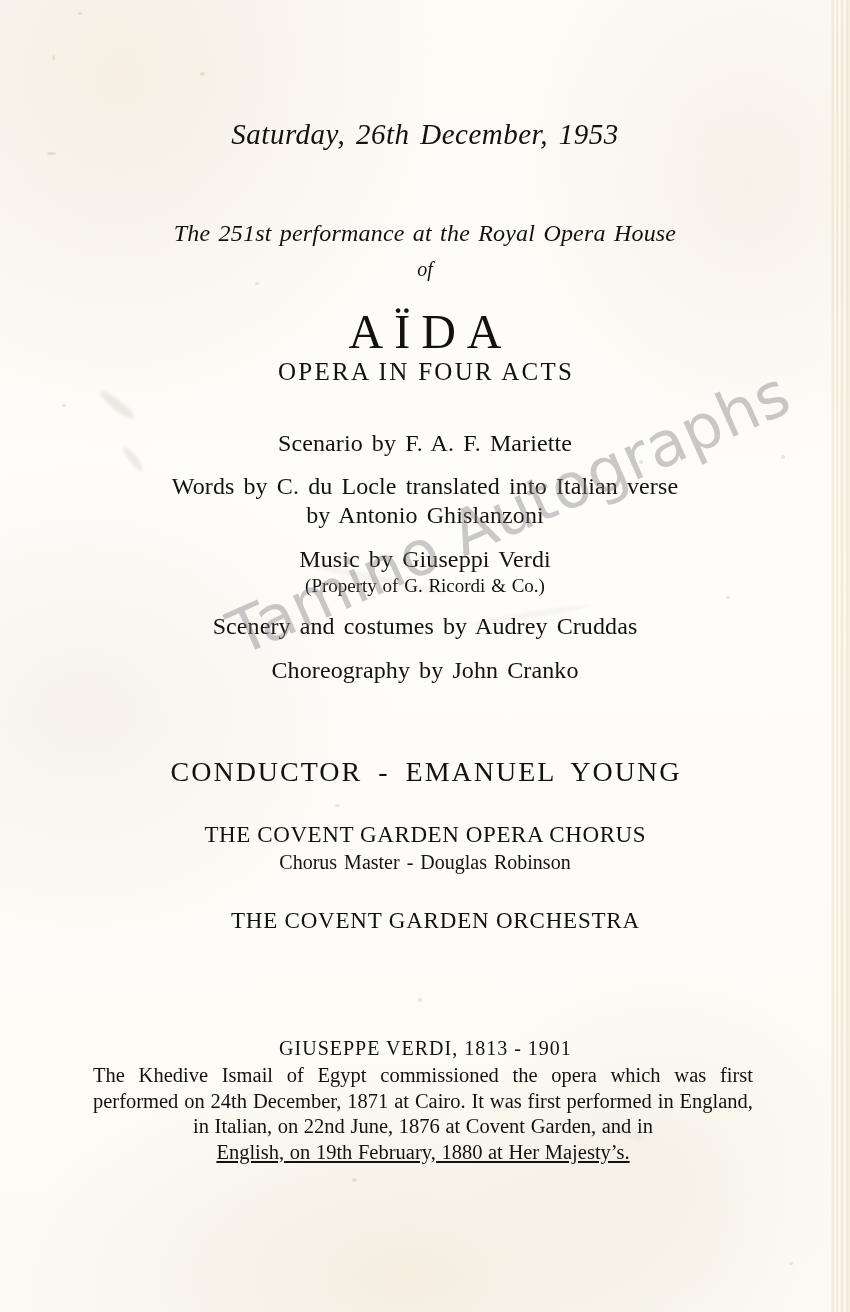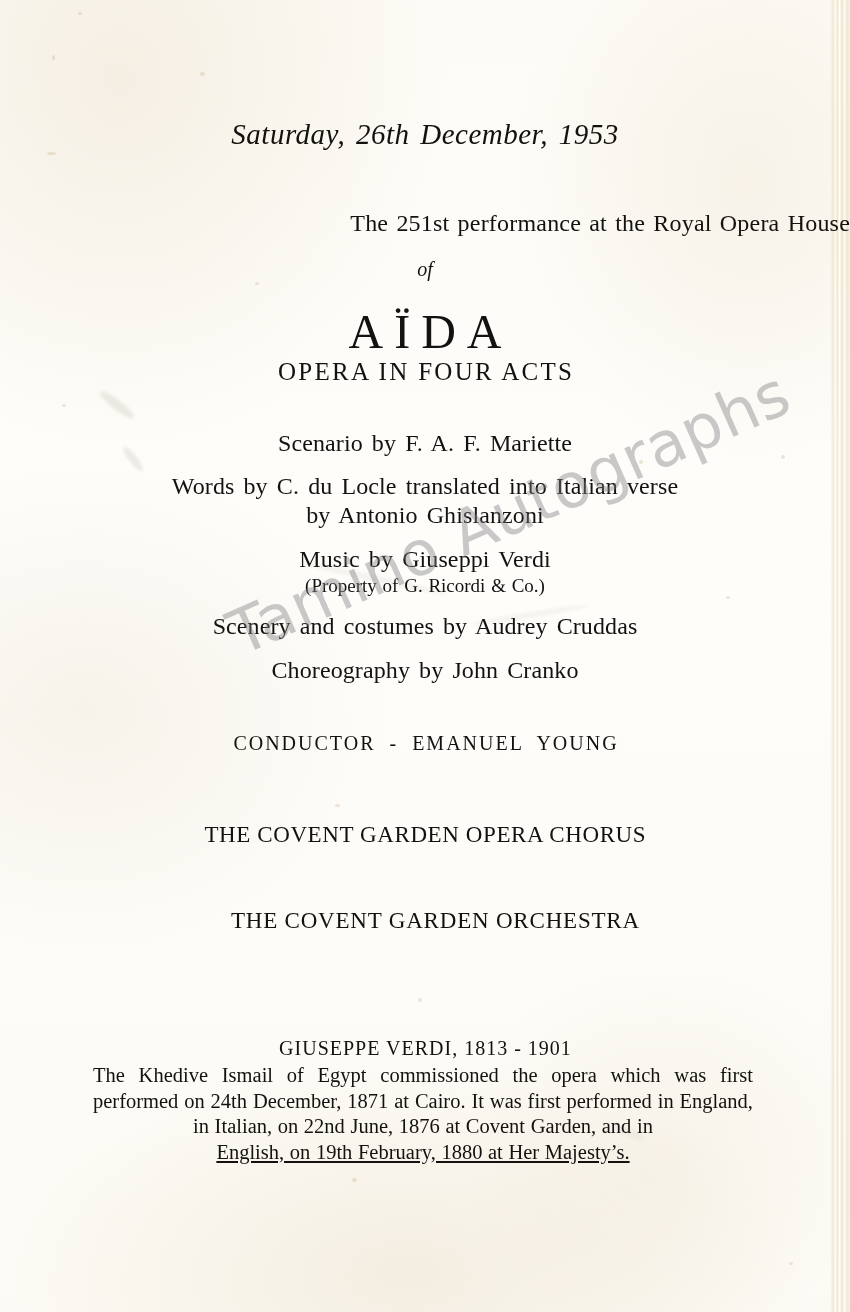--- a/index.html
+++ b/index.html
@@ -87,25 +87,25 @@
     position: absolute;
     top: 118px; left: 0; right: 0;
     font-style: italic;
     font-size: 29px;
     letter-spacing: 0.5px;
     word-spacing: 3px;
   }
 
   .perf-line {
     position: absolute;
-    top: 210px; left: 0; right: 0;
+    top: 220px; left: 0; right: 0;
+    font-style: italic;
     font-size: 24px;
     letter-spacing: 0.2px;
     word-spacing: 2px;
-    text-align: right;
   }
 
   .of-line {
     position: absolute;
     top: 258px; left: 0; right: 0;
     font-style: italic;
     font-size: 20px;
   }
 
   .opera-title {
@@ -140,22 +140,22 @@
   .credits .c-gap { height: 14px; }
   .credits .c-small {
     font-size: 19px;
     line-height: 23px;
     word-spacing: 1px;
   }
   .credits .c-tight { line-height: 29px; }
 
   .conductor {
     position: absolute;
-    top: 732px; left: 0; right: 0;
-    font-size: 20px;
+    top: 756px; left: 0; right: 0;
+    font-size: 28px;
     letter-spacing: 2.0px;
     text-indent: 2.0px;
     word-spacing: 7px;
   }
 
   .chorus-name {
     position: absolute;
     top: 822px; left: 0; right: 0;
     font-size: 23px;
     letter-spacing: 0.6px;
@@ -275,20 +275,21 @@
       <div class="c-small">(Property of G. Ricordi &amp; Co.)</div>
       <div class="c-gap"></div>
       <div class="c-line">Scenery and costumes by Audrey Cruddas</div>
       <div class="c-gap"></div>
       <div class="c-line">Choreography by John Cranko</div>
     </div>
 
     <div class="conductor ln">CONDUCTOR  -  EMANUEL YOUNG</div>
 
     <div class="chorus-name ln">THE COVENT GARDEN OPERA CHORUS</div>
+    <div class="chorus-master ln">Chorus Master - Douglas Robinson</div>
 
     <div class="orch-name ln">THE COVENT GARDEN ORCHESTRA</div>
 
     <div class="bio-heading ln">GIUSEPPE VERDI, 1813 - 1901</div>
 
     <div class="bio-para">
       <span>The Khedive Ismail of Egypt commissioned the opera which was first performed on 24th December, 1871 at Cairo.  It was first performed in England, in Italian, on 22nd June, 1876 at Covent Garden, and in</span>
       <span class="last-line">English, on 19th February, 1880 at Her Majesty’s.</span>
     </div>
 

